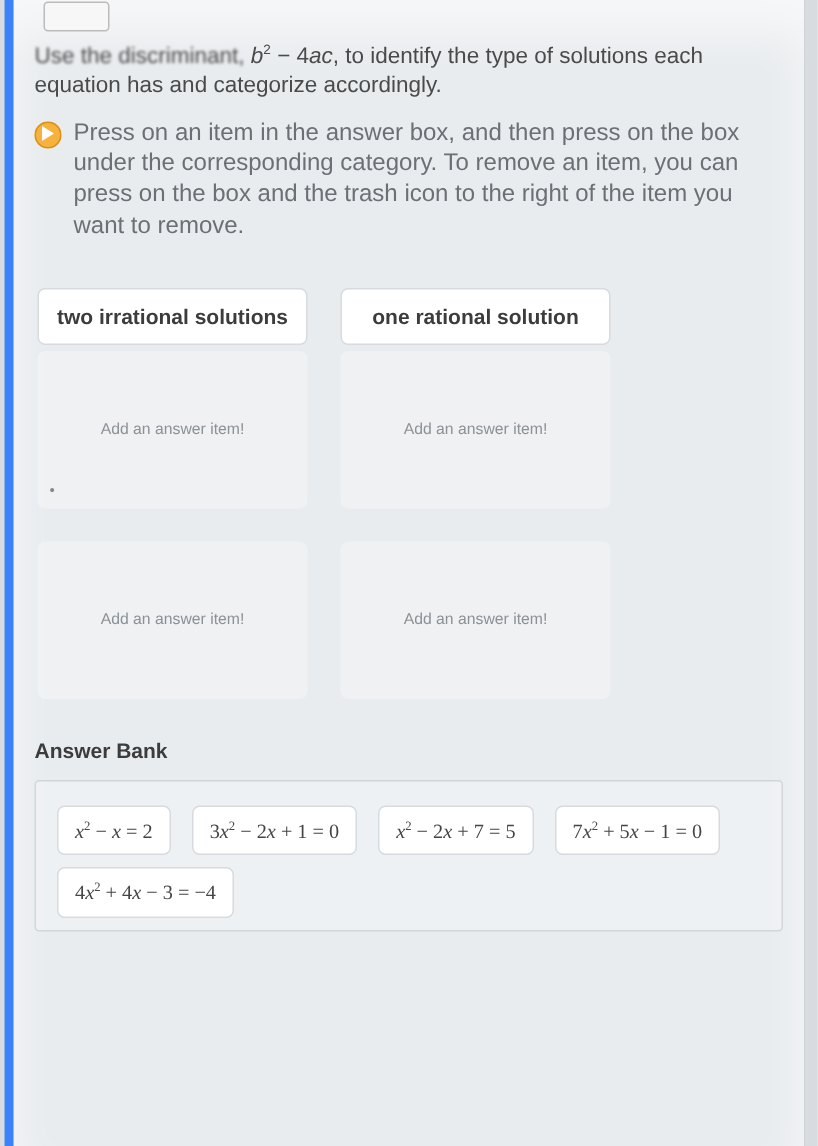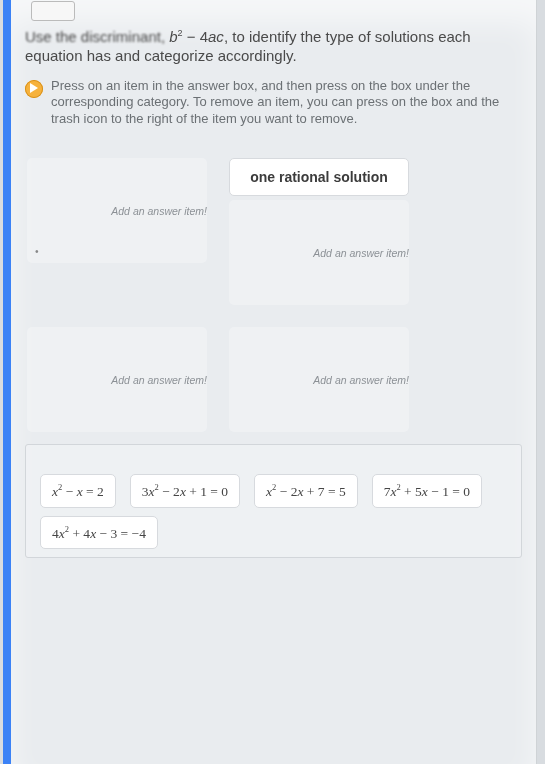--- a/index.html
+++ b/index.html
@@ -9,21 +9,21 @@
     font-family: Arial, Helvetica, sans-serif;
     background: #d8dce0;
     color: #333;
     overflow: hidden;
     position: relative;
   }
   .page {
     position: absolute;
     left: 3px; top: 0; right: 8px; bottom: 0;
     background: #e9ecef;
-    border-left: 8px solid #3b82f6;
+    border-left: 6px solid #3b82f6;
     border-right: 1px solid #cfd3d6;
     padding: 0 14px 8px 14px;
     box-shadow: inset 0 22px 30px rgba(255,255,255,0.6);
   }
   .top-border {
     position: absolute;
     left: 20px; top: 1px;
     display: flex; gap: 6px;
   }
   .btn-stub {
@@ -50,21 +50,21 @@
   }
   .info-icon::after {
     content: ""; position: absolute; left: 4px; top: 4px;
     width: 0; height: 0;
     border-left: 5px solid transparent;
     border-right: 5px solid transparent;
     border-bottom: 8px solid #fff;
     transform: rotate(90deg);
   }
   .instruct {
-    font-size: 13px;
+    font-size: 16px;
     color: #6b7074;
     line-height: 1.3;
   }
   .categories {
     display: grid;
     grid-template-columns: 180px 180px;
     gap: 22px 22px;
     margin-top: 30px;
     margin-left: 2px;
   }
@@ -78,41 +78,40 @@
     color: #3c3c3c;
     text-align: center;
     margin-bottom: 4px;
   }
   .drop-zone {
     background: rgba(255,255,255,0.28);
     border-radius: 5px;
     height: 105px;
     display: flex;
     align-items: center;
-    justify-content: flex-end;
+    justify-content: center;
     font-size: 10.5px;
-    font-style: italic;
     color: #8c9196;
     position: relative;
   }
   .drop-zone .dot {
     position: absolute; left: 8px; bottom: 6px;
     font-size: 10px; color: #888;
   }
   .bank-header {
     margin-top: 26px;
     font-size: 14px;
     font-weight: bold;
     color: #3c3c3c;
   }
   .bank {
     margin-top: 12px;
     border: 1px solid #d2d6da;
     border-radius: 3px;
-    padding: 29px 14px 8px;
+    padding: 16px 14px 8px;
     background: rgba(255,255,255,0.25);
     display: flex;
     flex-wrap: wrap;
     gap: 8px 14px;
     align-items: center;
   }
   .chip {
     background: #fff;
     border: 1px solid #d7dade;
     border-radius: 5px;
@@ -140,20 +139,21 @@
   </div>
 
   <div class="instruct-row">
     <div class="info-icon"></div>
     <div class="instruct">Press on an item in the answer box, and then press on the box under the corresponding category. To remove an item, you can press on the box and the trash icon to the right of the item you want to remove.</div>
   </div>
 
   <div class="categories">
 
     <div class="cat-cell">
+      <div class="cat-header">two irrational solutions</div>
       <div class="drop-zone">
         <span>Add an answer item!</span>
         <span class="dot">•</span>
       </div>
     </div>
 
     <div class="cat-cell">
       <div class="cat-header">one rational solution</div>
       <div class="drop-zone">
         <span>Add an answer item!</span>
@@ -167,20 +167,21 @@
     </div>
 
     <div class="cat-cell">
       <div class="drop-zone">
         <span>Add an answer item!</span>
       </div>
     </div>
 
   </div>
 
+  <div class="bank-header">Answer Bank</div>
 
   <div class="bank">
     <div class="chip"><span class="v">x</span><sup>2</sup> − <span class="v">x</span> = 2</div>
     <div class="chip">3<span class="v">x</span><sup>2</sup> − 2<span class="v">x</span> + 1 = 0</div>
     <div class="chip"><span class="v">x</span><sup>2</sup> − 2<span class="v">x</span> + 7 = 5</div>
     <div class="chip">7<span class="v">x</span><sup>2</sup> + 5<span class="v">x</span> − 1 = 0</div>
     <div class="chip">4<span class="v">x</span><sup>2</sup> + 4<span class="v">x</span> − 3 = −4</div>
   </div>
 
 </div>

